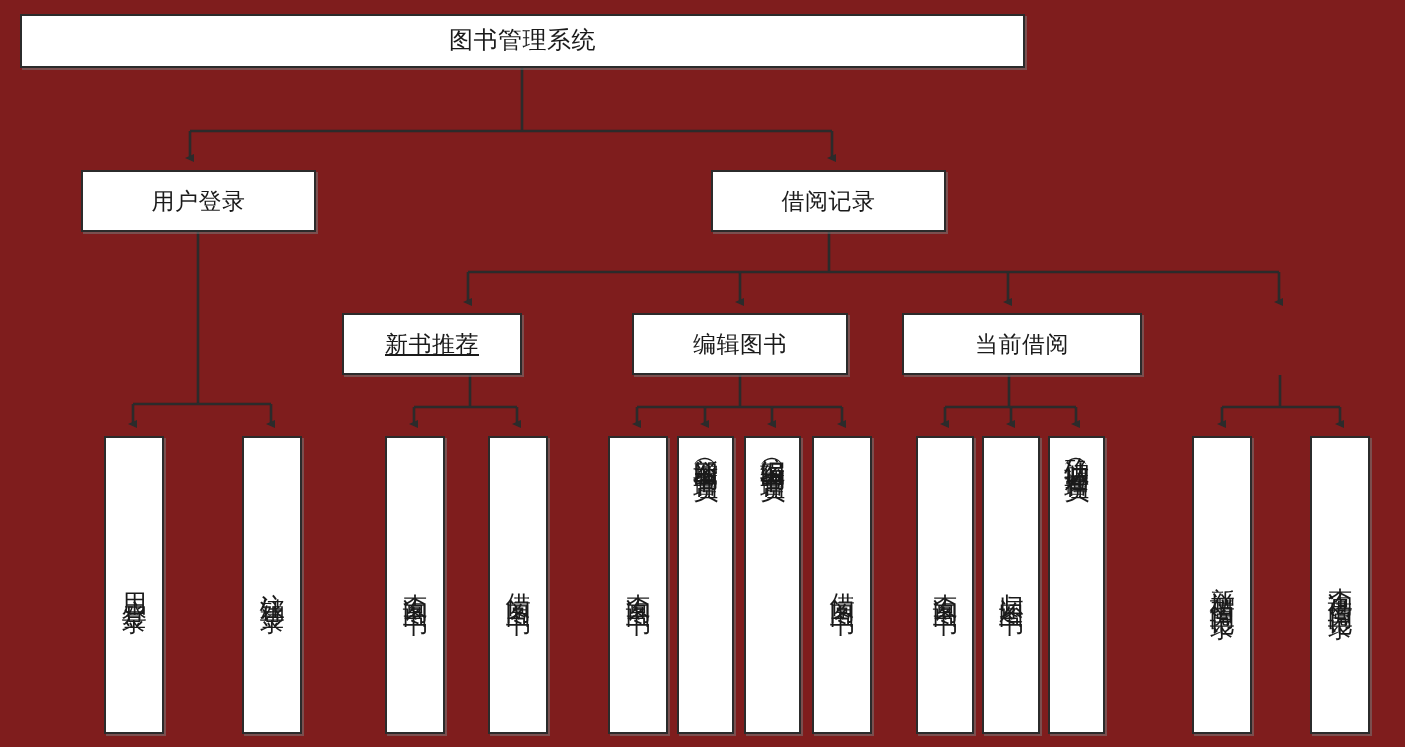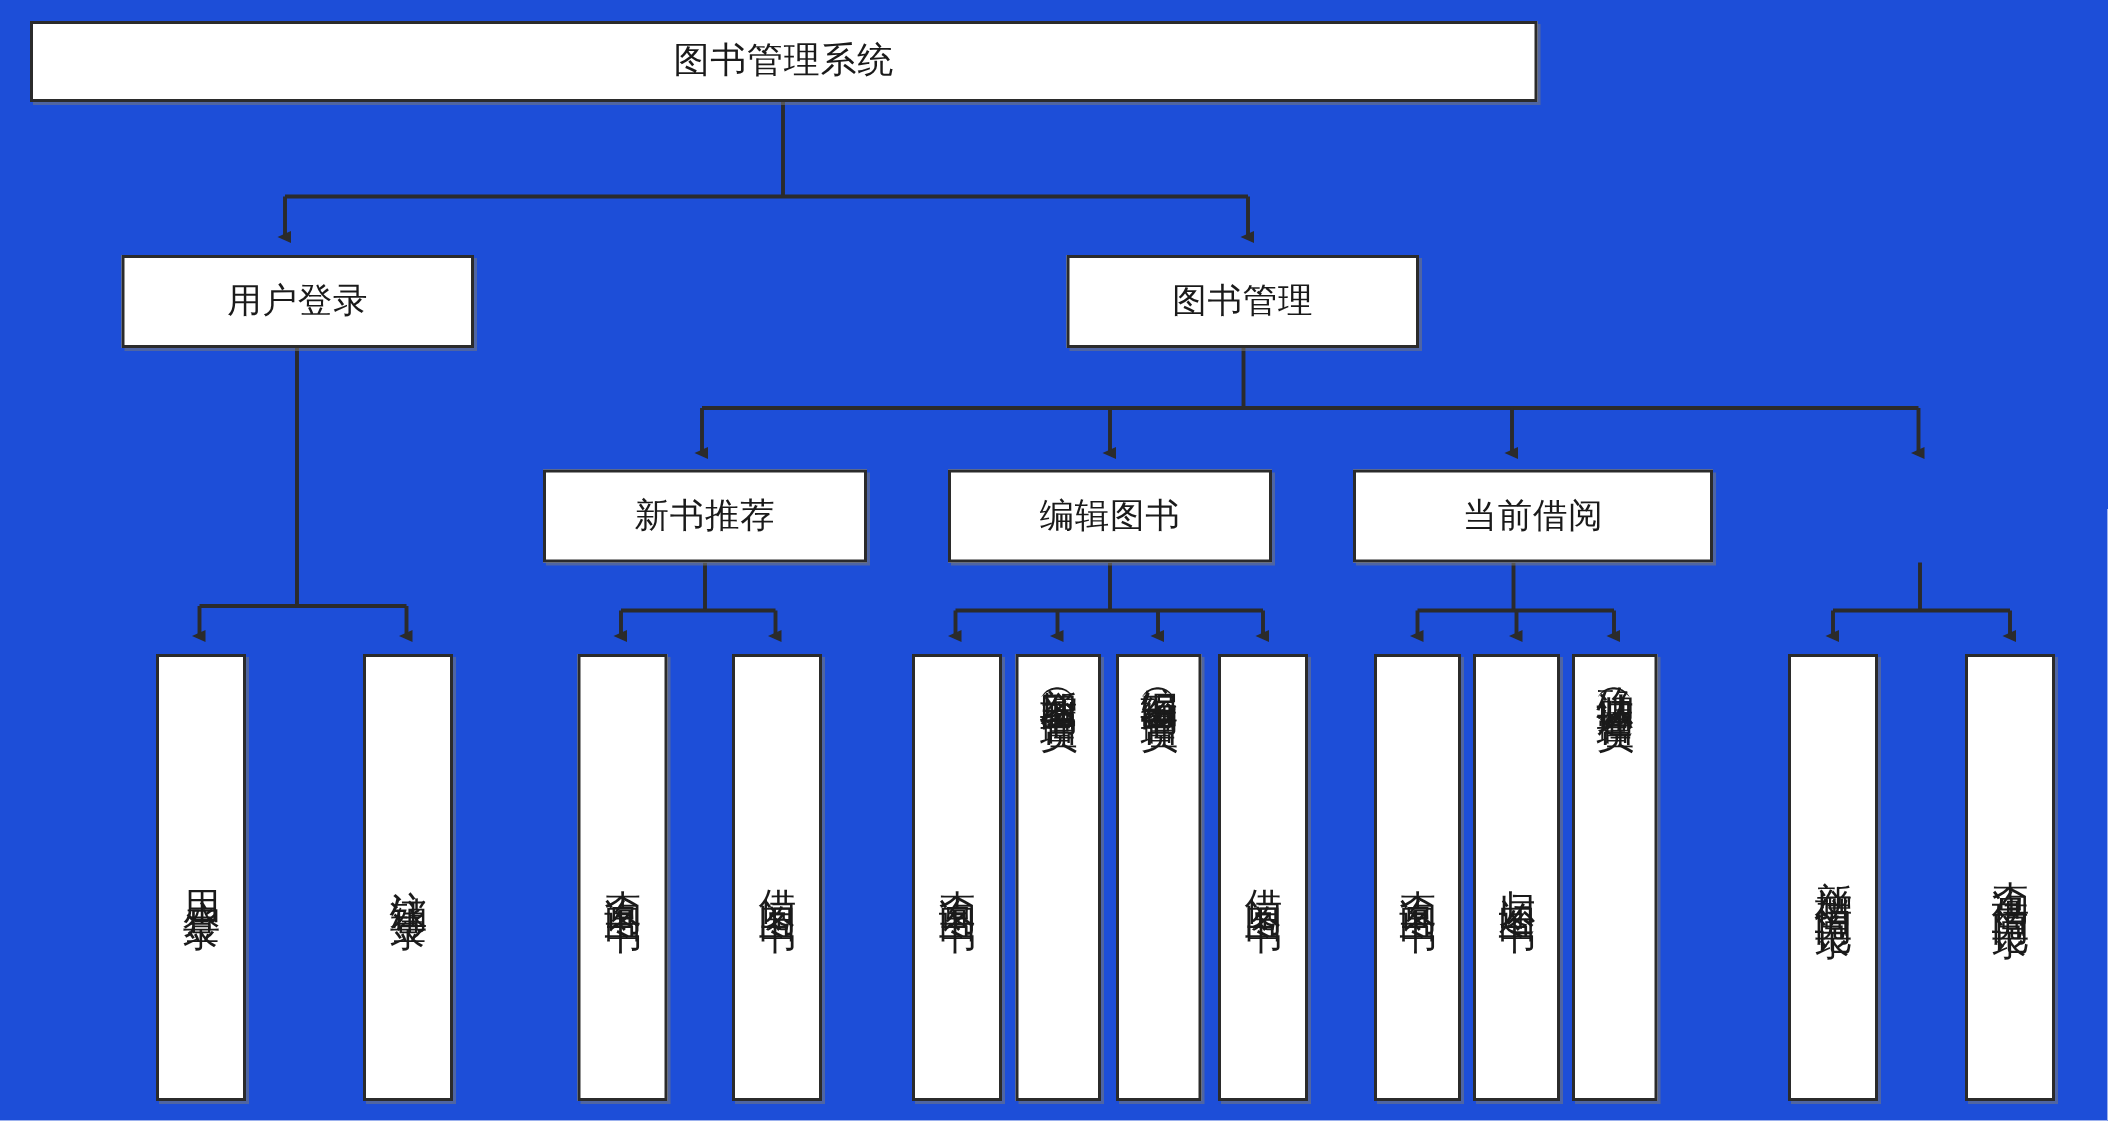--- a/index.html
+++ b/index.html
@@ -5,21 +5,21 @@
 <style>
   html,body{margin:0;padding:0;background:#ffffff;}
   body{
     font-family:"DejaVu Sans","Liberation Sans",sans-serif;
     color:#1a1a1a;
   }
   #canvas{
     position:relative;
     width:1405px;
     height:747px;
-    background:#1d4ed8;
+    background:#7f1d1d;
     overflow:hidden;
   }
   
   #wires{
     position:absolute;
     left:0; top:0;
     width:1405px; height:747px;
     pointer-events:none;
   }
   
@@ -136,24 +136,24 @@
   </svg>
 
   <div class="node h root" style="left:20px;top:14px;width:1005px;height:54px;">
     <span class="lbl">图书管理系统</span>
   </div>
 
   <div class="node h" style="left:81px;top:170px;width:235px;height:62px;">
     <span class="lbl">用户登录</span>
   </div>
   <div class="node h" style="left:711px;top:170px;width:235px;height:62px;">
-    <span class="lbl">图书管理</span>
-  </div>
-
-  <div class="node h" style="left:362px;top:313px;width:216px;height:62px;">
+    <span class="lbl">借阅记录</span>
+  </div>
+
+  <div class="node h" style="left:342px;top:313px;width:180px;height:62px;text-decoration:underline;">
     <span class="lbl">新书推荐</span>
   </div>
   <div class="node h" style="left:632px;top:313px;width:216px;height:62px;">
     <span class="lbl">编辑图书</span>
   </div>
   <div class="node h" style="left:902px;top:313px;width:240px;height:62px;">
     <span class="lbl">当前借阅</span>
   </div>
 
   <div class="node v mid" style="left:104px;top:436px;width:60px;height:298px;">

